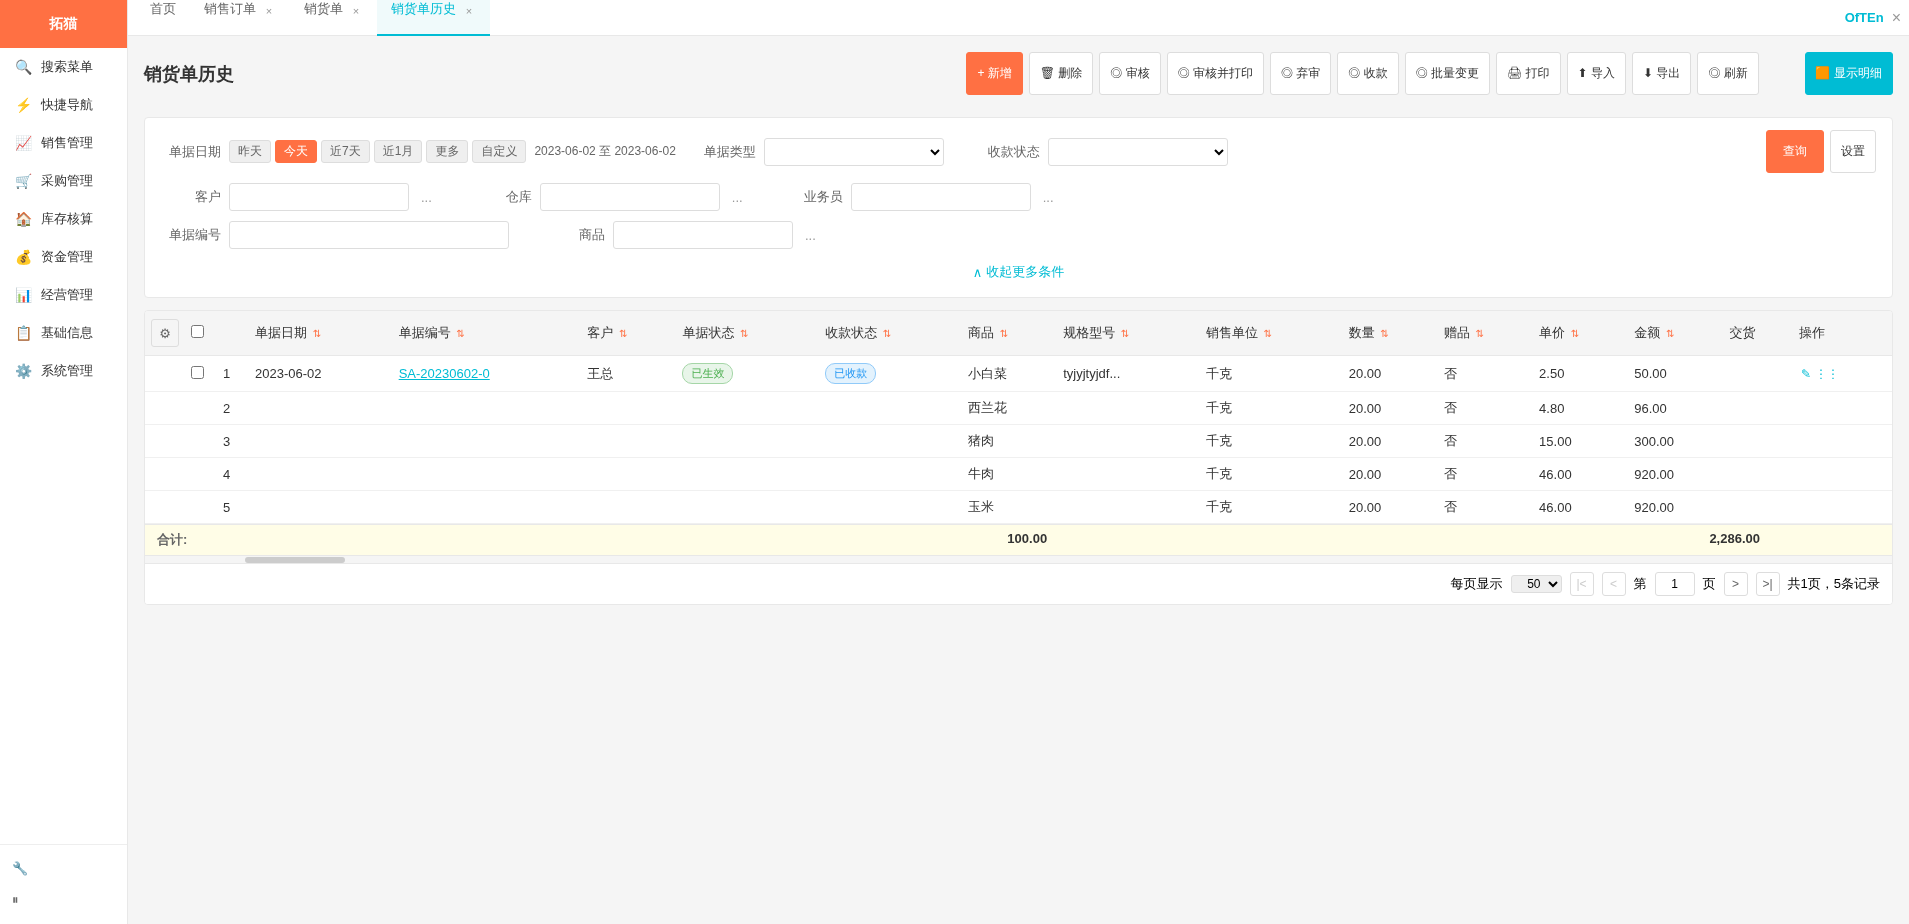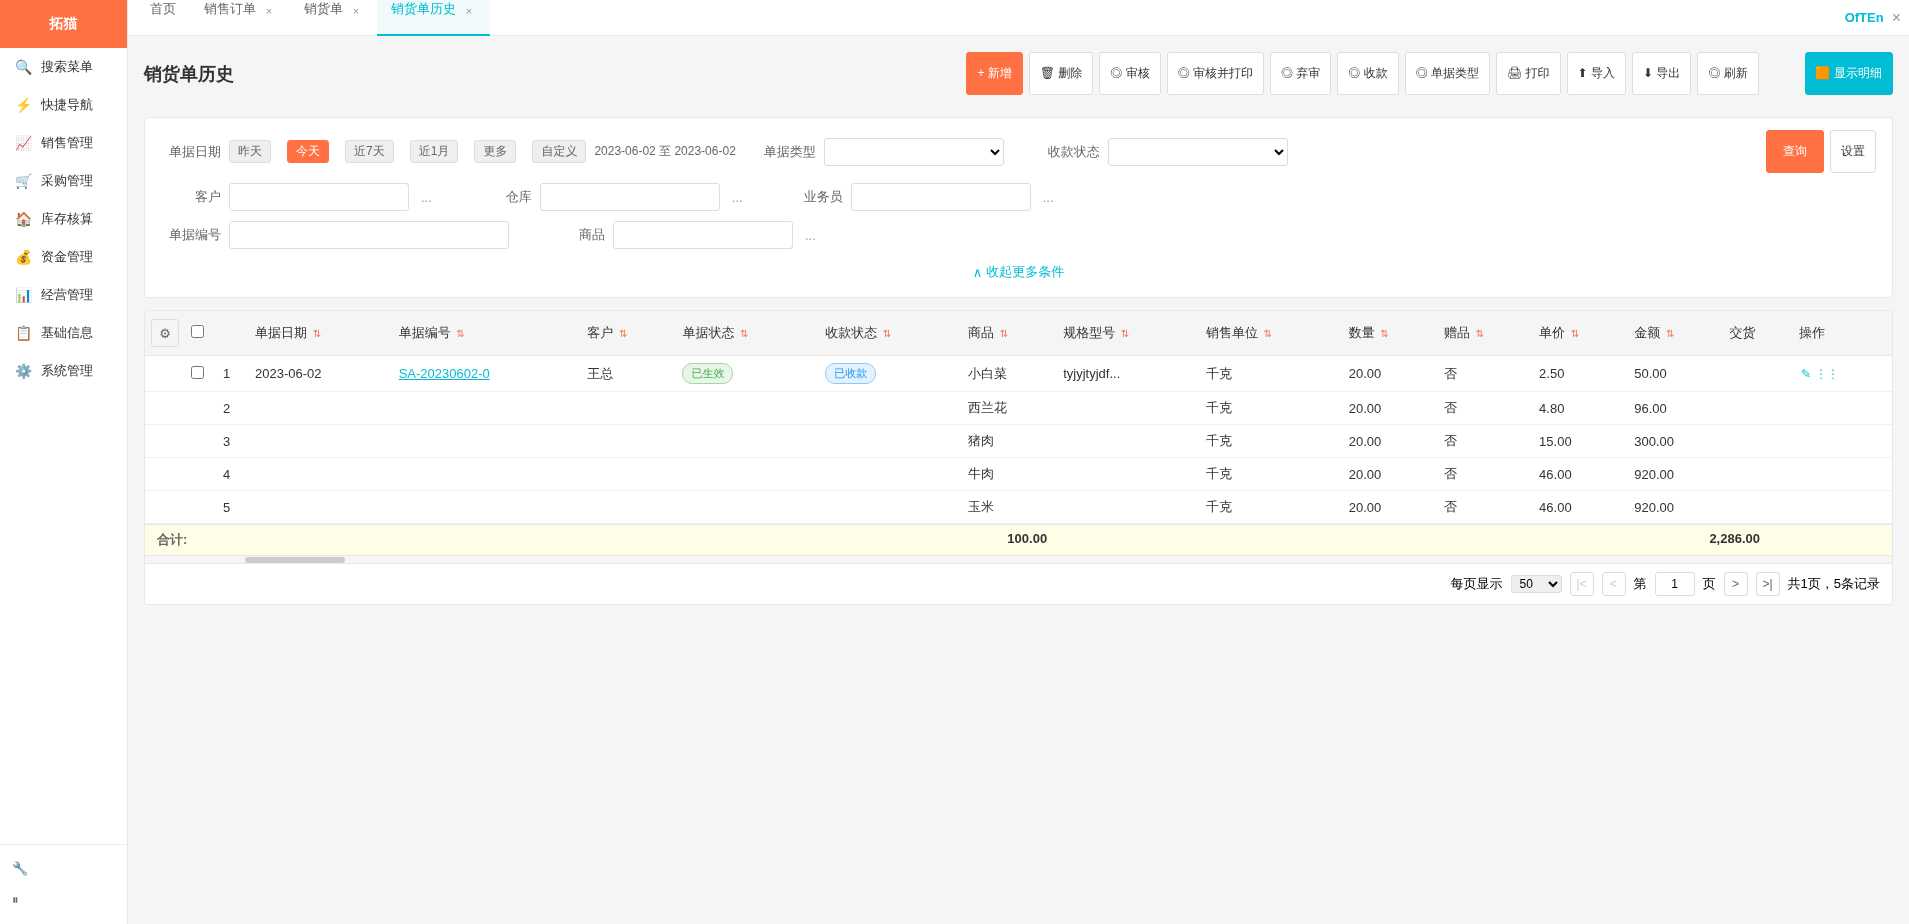--- a/index.html
+++ b/index.html
@@ -189,21 +189,21 @@
       height: 28px;
       min-width: 160px;
       outline: none;
       font-size: 12px;
       background: #fff;
       cursor: pointer;
     }
     .date-range {
       display: flex;
       align-items: center;
-      gap: 16px;
+      gap: 4px;
     }
     .date-btn {
       padding: 2px 8px;
       border: 1px solid #ddd;
       border-radius: 3px;
       cursor: pointer;
       color: #666;
       font-size: 12px;
     }
     .date-btn.active {
@@ -318,20 +318,21 @@
       border-top: 1px solid #e8e8e8;
       gap: 8px;
       font-size: 12px;
       background: #fff;
     }
     .page-size-select {
       border: 1px solid #ddd;
       border-radius: 3px;
       padding: 0 4px;
       font-size: 12px;
+      text-align: right;
     }
     .page-btn {
       width: 24px;
       height: 24px;
       border: 1px solid #ddd;
       border-radius: 3px;
       background: #fff;
       cursor: pointer;
       display: flex;
       align-items: center;
@@ -444,21 +445,21 @@
 
     <div style="display:flex;align-items:center;justify-content:space-between;margin-bottom:10px;">
       <h2 class="page-title">销货单历史</h2>
       <div class="toolbar">
         <button class="btn btn-primary">+ 新增</button>
         <button class="btn">🗑 删除</button>
         <button class="btn">◎ 审核</button>
         <button class="btn">◎ 审核并打印</button>
         <button class="btn">◎ 弃审</button>
         <button class="btn">◎ 收款</button>
-        <button class="btn">◎ 单据类型</button>
+        <button class="btn">◎ 批量变更</button>
         <button class="btn">🖨 打印</button>
         <button class="btn">⬆ 导入</button>
         <button class="btn">⬇ 导出</button>
         <button class="btn">◎ 刷新</button>
         <button class="btn btn-teal">🟧 显示明细</button>
       </div>
     </div>
 
     <div class="filter-area">
       <div class="filter-row">

